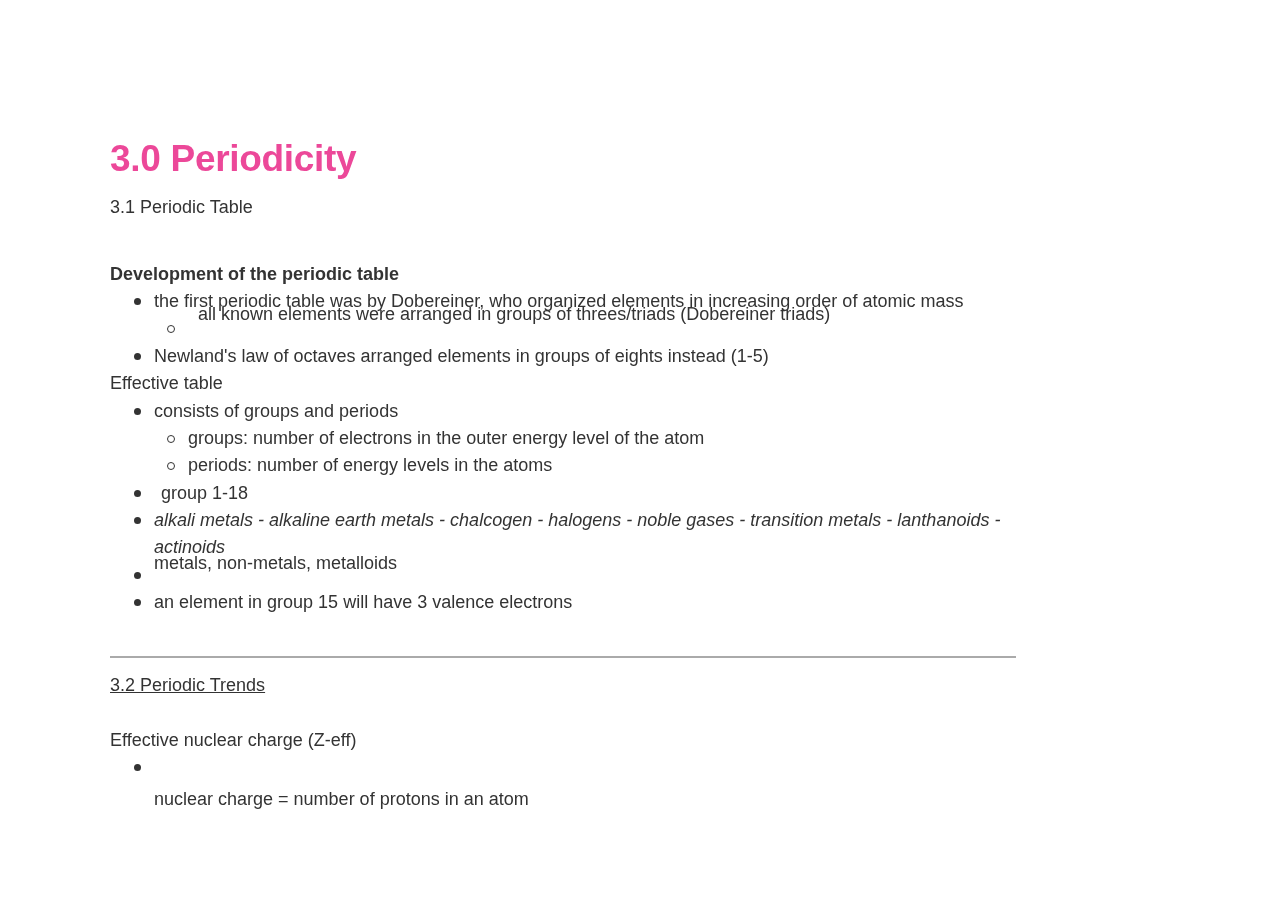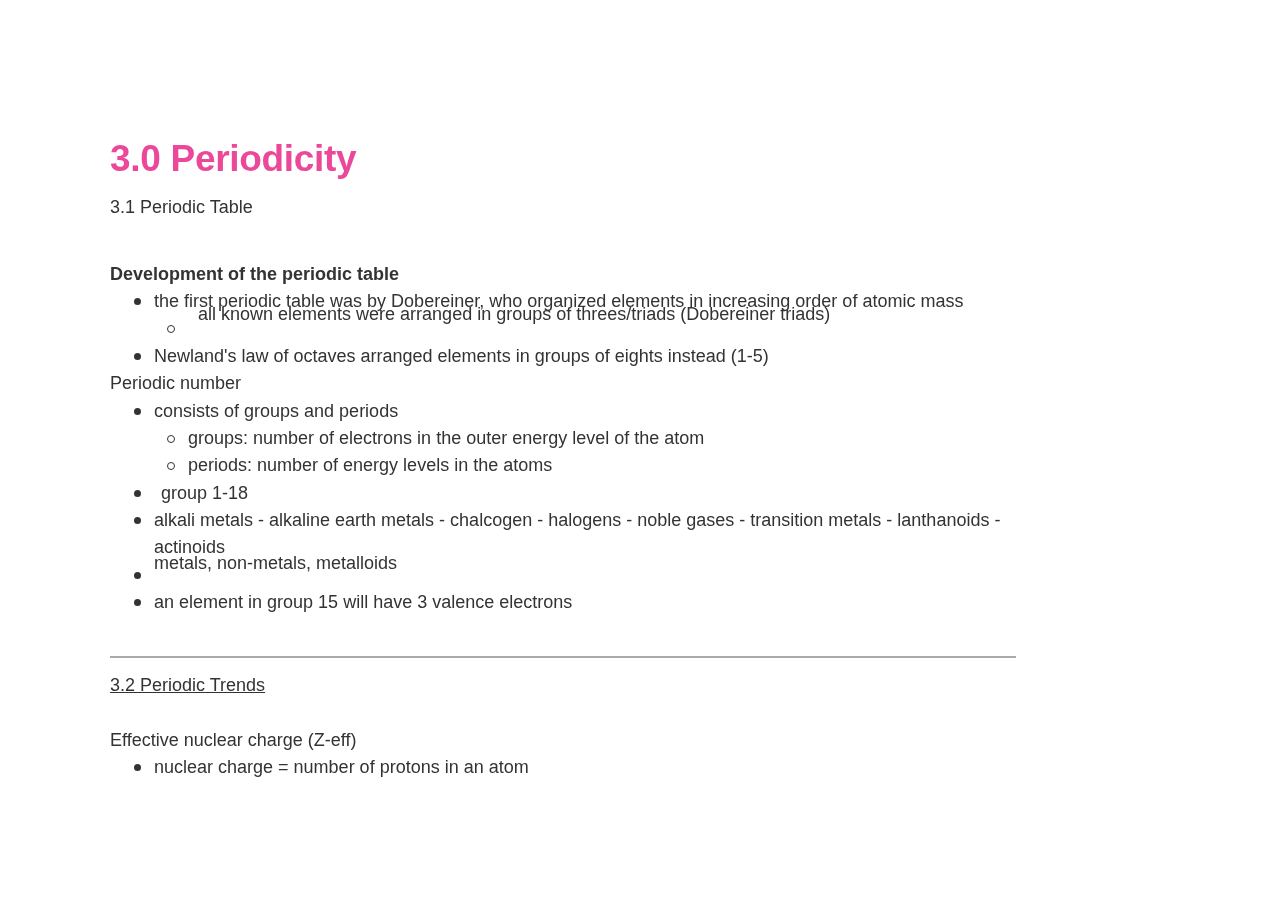--- a/index.html
+++ b/index.html
@@ -88,59 +88,59 @@
     <div>
       <span class="dot-hollow" style="left:57px; top:325px;"></span>
       <div class="line" style="left:78px; top:301px;margin-left:10px;">all known elements were arranged in groups of threes/triads (Dobereiner triads)</div>
     </div>
     <div>
       <span class="dot-filled" style="left:24px; top:353px;"></span>
       <div class="line" style="left:44px; top:343px;">Newland's law of octaves arranged elements in groups of eights instead (1-5)</div>
     </div>
   </div>
 
-  <div class="line" style="top:370px;">Periodic number</div>
+  <div class="line" style="top:370px;">Effective table</div>
 
   <div>
     <div>
       <span class="dot-filled" style="left:24px; top:408px;"></span>
       <div class="line" style="left:44px; top:398px;">consists of groups and periods</div>
     </div>
     <div>
       <span class="dot-hollow" style="left:57px; top:435px;"></span>
       <div class="line" style="left:78px; top:425px;">groups: number of electrons in the outer energy level of the atom</div>
     </div>
     <div>
       <span class="dot-hollow" style="left:57px; top:462px;"></span>
       <div class="line" style="left:78px; top:452px;">periods: number of energy levels in the atoms</div>
     </div>
     <div>
       <span class="dot-filled" style="left:24px; top:490px;"></span>
       <div class="line" style="left:44px; top:480px;margin-left:7px;">group 1-18</div>
     </div>
     <div>
       <span class="dot-filled" style="left:24px; top:517px;"></span>
-      <div class="line wrap-text" style="left:44px; top:507px;">alkali metals - alkaline earth metals - chalcogen - halogens - noble gases - transition metals - lanthanoids - actinoids</div>
+      <div class="line wrap-text" style="left:44px; top:507px;font-style:italic;">alkali metals - alkaline earth metals - chalcogen - halogens - noble gases - transition metals - lanthanoids - actinoids</div>
     </div>
     <div>
       <span class="dot-filled" style="left:24px; top:572px;"></span>
       <div class="line" style="left:44px; top:550px;">metals, non-metals, metalloids</div>
     </div>
     <div>
       <span class="dot-filled" style="left:24px; top:599px;"></span>
       <div class="line" style="left:44px; top:589px;">an element in group 15 will have 3 valence electrons</div>
     </div>
   </div>
 
   <hr class="rule">
 
   <div class="line" style="top:672px;text-decoration:underline;">3.2 Periodic Trends</div>
 
   <div class="line" style="top:727px;">Effective nuclear charge (Z-eff)</div>
 
   <div>
     <div>
       <span class="dot-filled" style="left:24px; top:764px;"></span>
-      <div class="line" style="left:44px; top:754px;text-align:right;">nuclear charge = number of protons in an atom</div>
+      <div class="line" style="left:44px; top:786px;text-align:right;">nuclear charge = number of protons in an atom</div>
     </div>
   </div>
 
 </div>
 
 </body></html>

